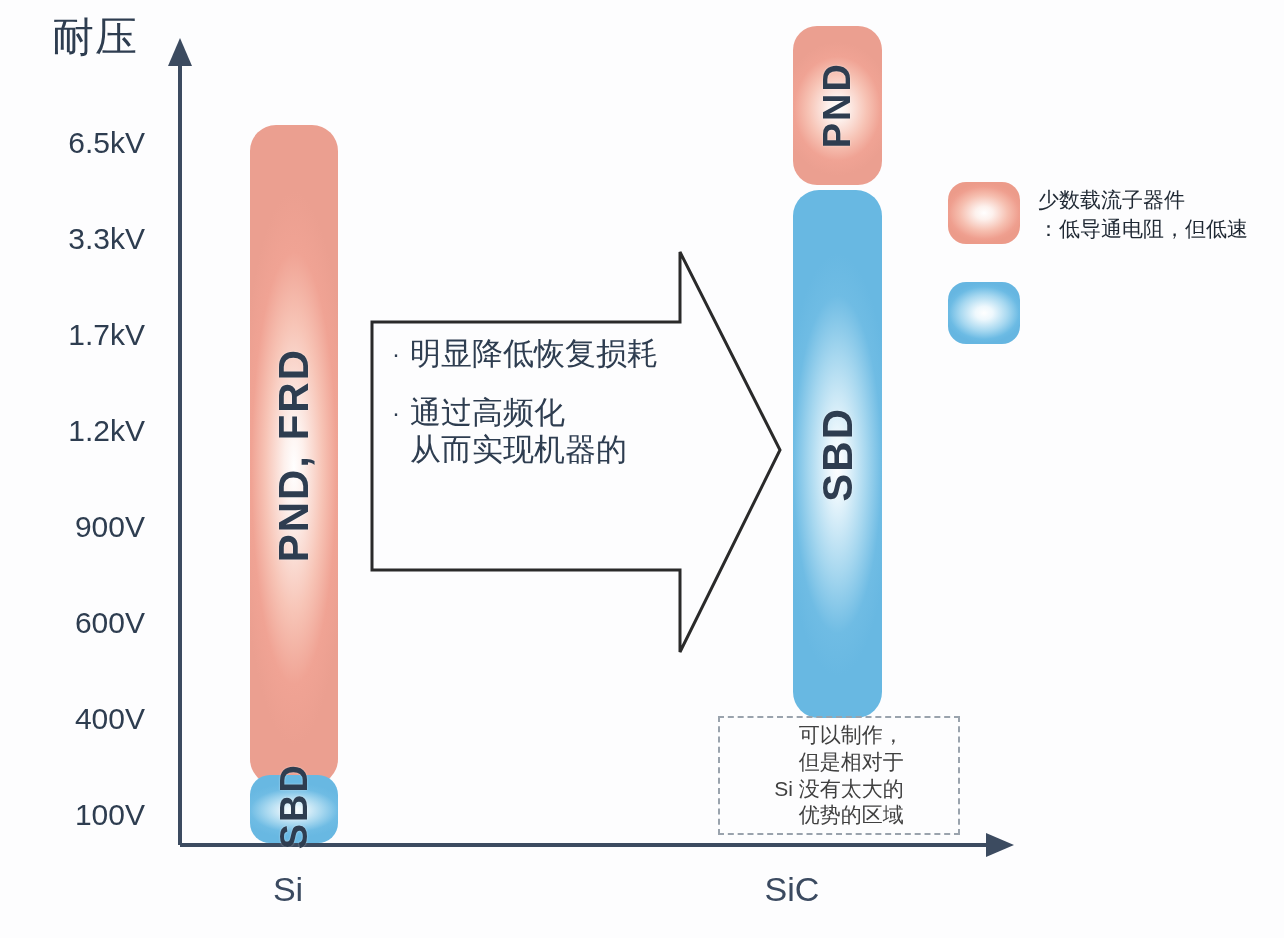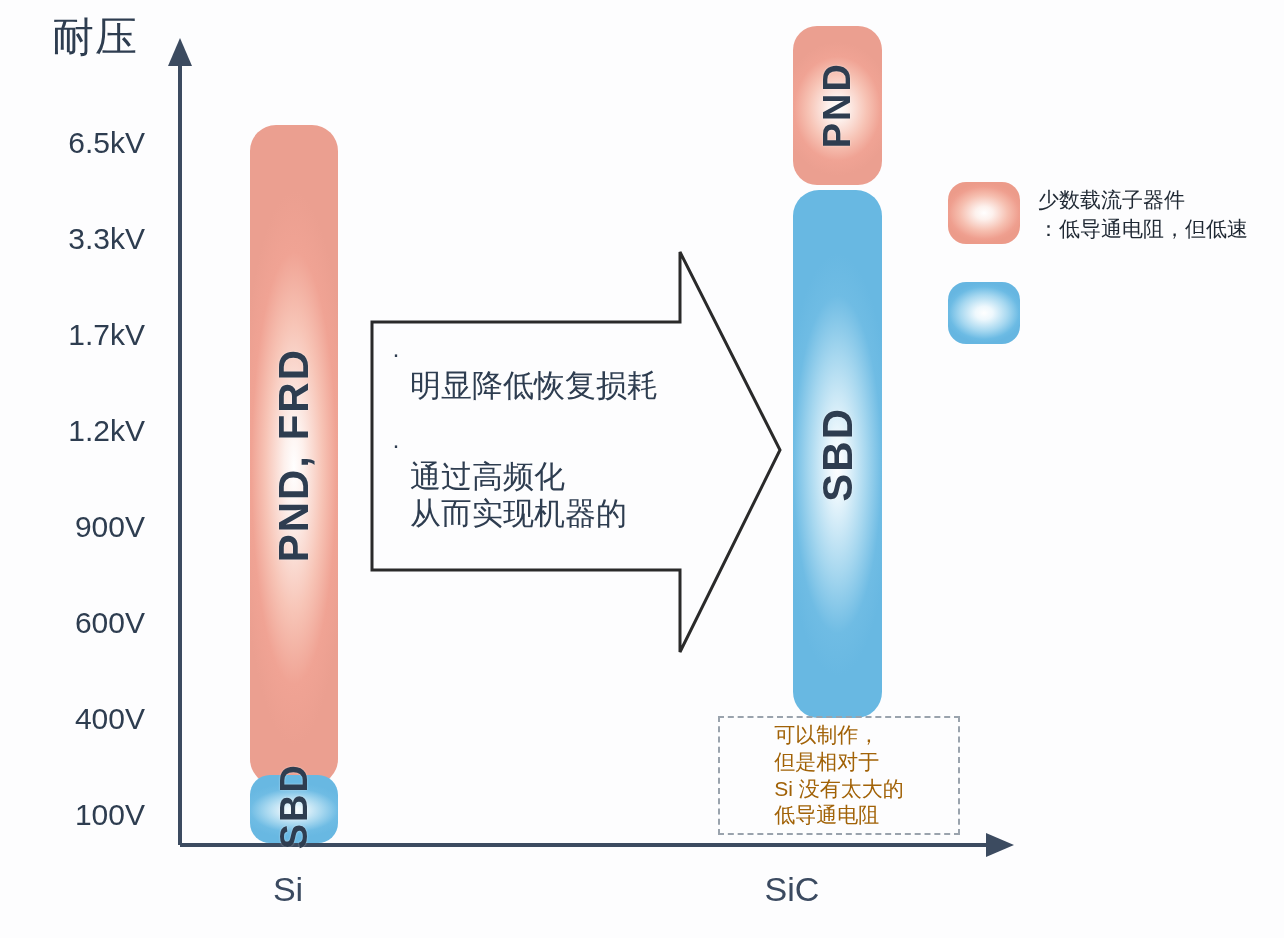--- a/index.html
+++ b/index.html
@@ -125,21 +125,21 @@
     align-items: flex-start;
     margin-bottom: 22px;
   }
   .arrow-bullet .dot {
     flex: 0 0 auto;
     width: 18px;
     font-size: 24px;
     line-height: 1.35;
     color: #2e3d50;
   }
-  .arrow-bullet .txt { flex: 1 1 auto; margin-top: 32px; }
+  .arrow-bullet .txt { flex: 1 1 auto; }
   .arrow-bullet .txt div { white-space: nowrap; margin-bottom: 6px; }
 
   
   #legend {
     position: absolute;
     left: 928px;
     top: 182px;
     width: 340px;
   }
   .legend-row {
@@ -181,22 +181,22 @@
     border: 2px dashed #9aa3ad;
     box-sizing: border-box;
     display: flex;
     align-items: center;
     justify-content: center;
     background: transparent;
   }
   #sic-note .note-text {
     font-size: 21px;
     line-height: 1.28;
-    text-align: left;
-    color: #a16207;
+    text-align: right;
+    color: #404040;
     white-space: nowrap;
   }
 </style>
 </head>
 <body>
 
 <div id="stage">
 
   <svg class="axis-svg" viewBox="0 0 1284 938">
 
@@ -268,17 +268,17 @@
     <div class="legend-row">
       <span class="legend-swatch blue"></span>
     </div>
   </div>
 
   <div id="sic-note">
     <div class="note-text">
       <div>可以制作，</div>
       <div>但是相对于</div>
       <div>Si 没有太大的</div>
-      <div>低导通电阻</div>
+      <div>优势的区域</div>
     </div>
   </div>
 
 </div>
 
 </body></html>

